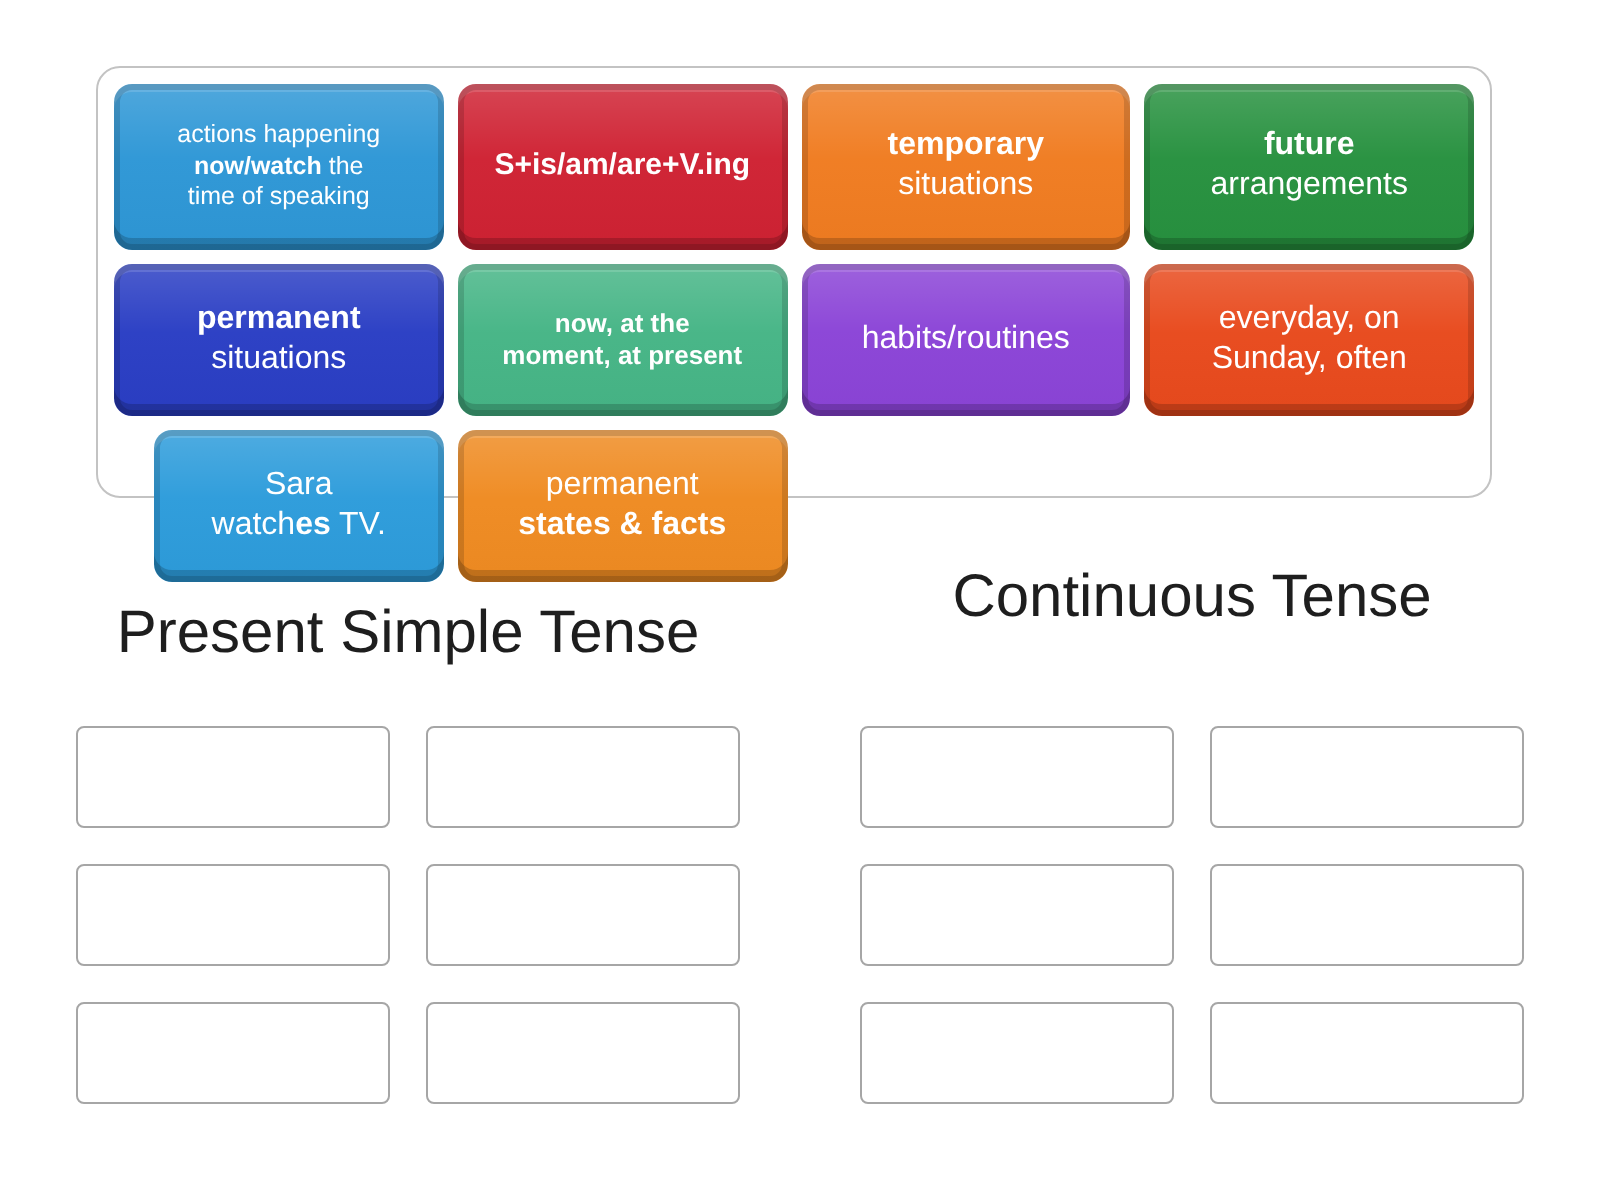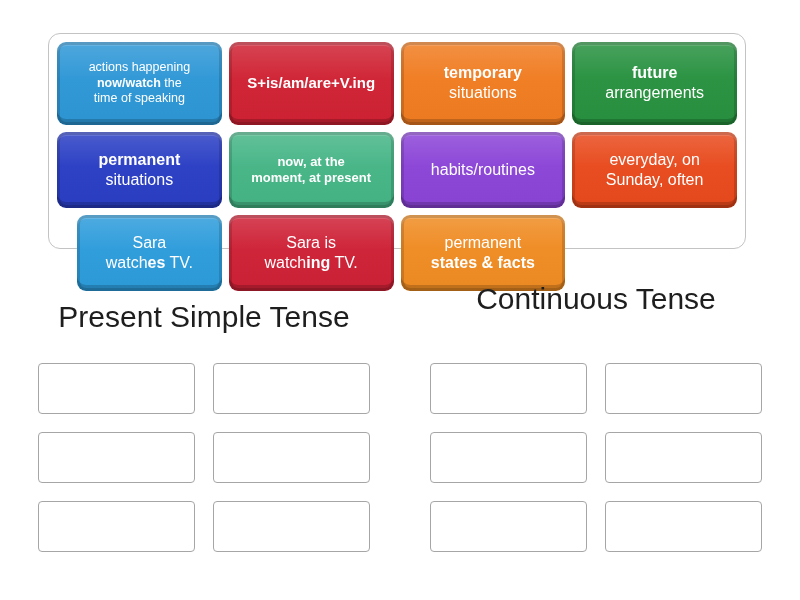--- a/index.html
+++ b/index.html
@@ -117,23 +117,20 @@
     </div>
 
     <div class="tile t-17" style="background-color: rgb(232, 74, 29);">
       <div class="txt"><span>everyday, on</span><br><span>Sunday, often</span></div>
     </div>
 
     <div class="tile t-17" style="background-color: rgb(45, 156, 219); margin-left: 20px;">
       <div class="txt"><span>Sara</span><br><span>watch</span><b>es</b><span> TV.</span></div>
     </div>
 
-    <div class="tile t-17" style="background-color: rgb(206, 33, 54);">
-      <div class="txt"><span>Sara is</span><br><span>watch</span><b>ing</b><span> TV.</span></div>
-    </div>
 
     <div class="tile t-16" style="background-color: rgb(239, 139, 34);">
       <div class="txt"><span>permanent</span><br><b>states &amp; facts</b></div>
     </div>
 
   </div>
 
   <div class="group-title title-left">
     <span>Present Simple Tense</span>
       <span></span>

